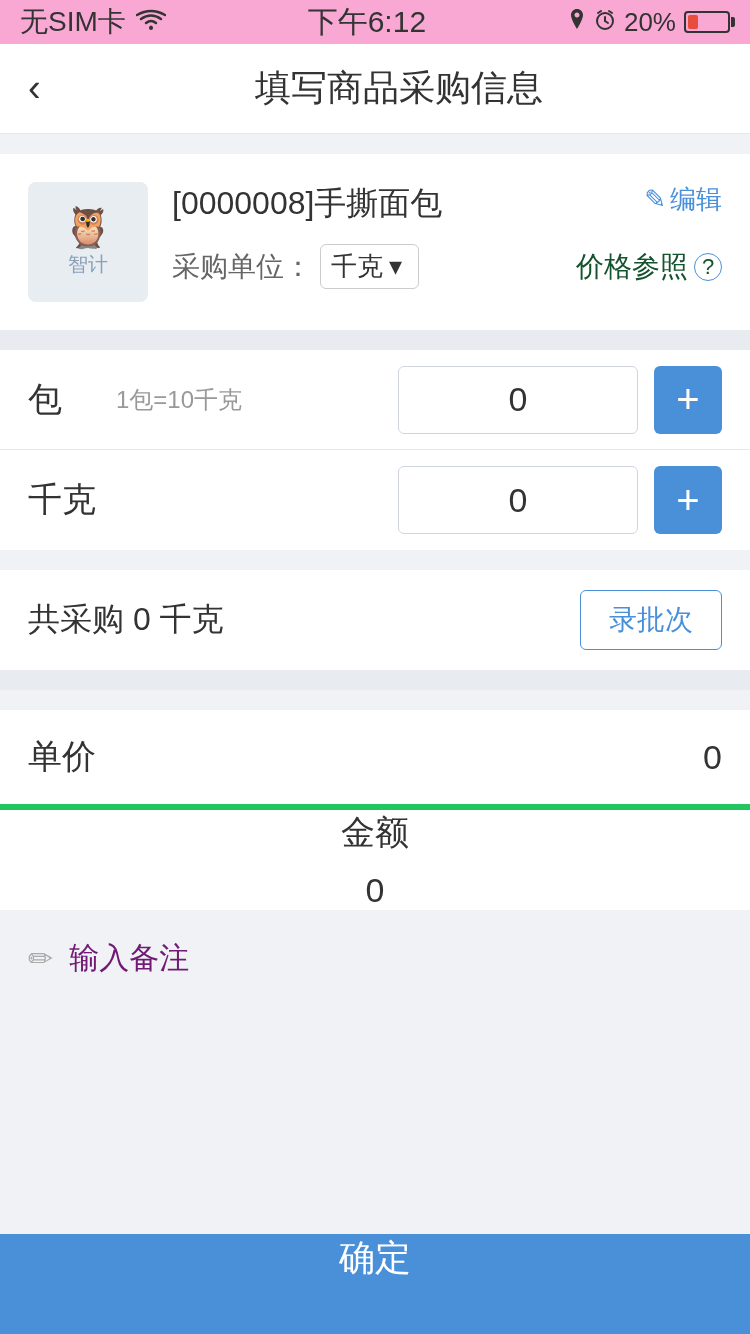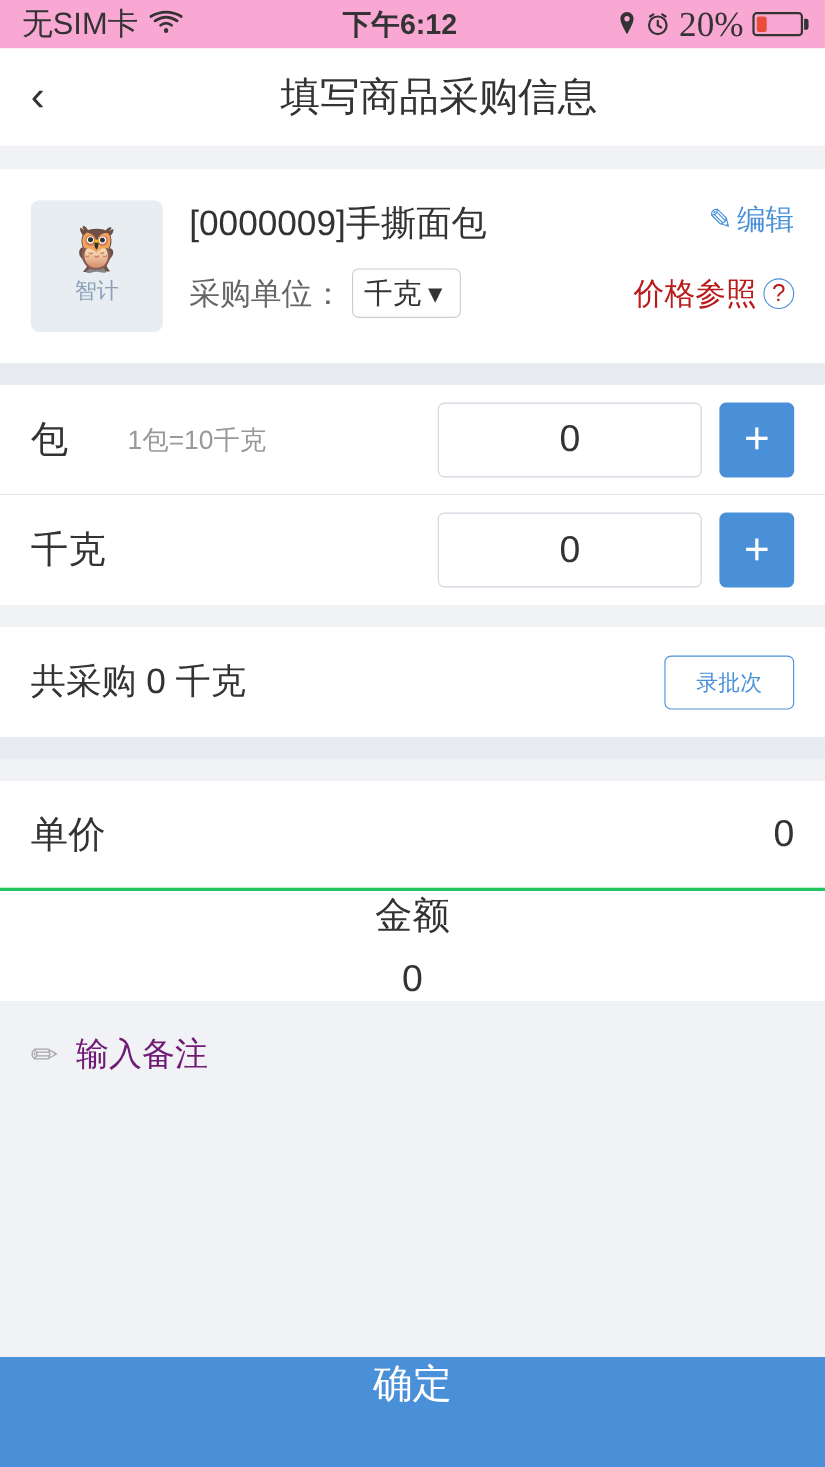--- a/index.html
+++ b/index.html
@@ -19,22 +19,22 @@
       height: 44px;
       background: #f9a8d4;
       display: flex;
       align-items: center;
       justify-content: space-between;
       padding: 0 20px;
       font-size: 28px;
       color: #333;
     }
     .status-left { display: flex; align-items: center; gap: 10px; }
-    .status-center { font-weight: 700; font-size: 26px; }
-    .status-right { display: flex; align-items: center; gap: 8px; font-size: 32px; font-family: Liberation Serif, serif; }
+    .status-center { font-weight: 400; font-size: 30px; }
+    .status-right { display: flex; align-items: center; gap: 8px; font-size: 26px; }
     .battery-icon {
       width: 46px; height: 22px;
       border: 2px solid #333;
       border-radius: 4px;
       position: relative;
       display: inline-flex;
       align-items: center;
       padding: 2px;
     }
     .battery-icon::after {
@@ -157,21 +157,21 @@
       gap: 6px;
       cursor: pointer;
     }
     .unit-select-wrap {
       display: flex;
       align-items: center;
       gap: 8px;
     }
     .price-ref {
       font-size: 28px;
-      color: #b91c1c;
+      color: #14532d;
       display: flex;
       align-items: center;
       gap: 6px;
       cursor: pointer;
     }
 
     
     .section-divider {
       height: 20px;
       background: #e8ecf0;
@@ -240,37 +240,37 @@
     }
     .total-label {
       font-size: 32px;
       color: #333;
       flex: 1;
     }
     .batch-btn {
       border: 1px solid #4a90d9;
       border-radius: 6px;
       padding: 10px 28px;
-      font-size: 20px;
+      font-size: 28px;
       color: #4a90d9;
       cursor: pointer;
       background: #fff;
     }
 
     
     .info-section {
       background: #fff;
       margin-top: 20px;
     }
     .info-row {
       display: flex;
       align-items: center;
       padding: 0 28px;
       height: 100px;
-      border-bottom: 3px solid #22c55e;
+      border-bottom: 6px solid #22c55e;
     }
     .info-row:last-child { border-bottom: none; flex-direction: column; }
     .info-label {
       font-size: 34px;
       color: #333;
       flex: 1;
     }
     .info-value {
       font-size: 34px;
       color: #333;
@@ -361,21 +361,21 @@
 
 <div class="product-card">
   <div class="product-image">
     <div class="product-image-inner">
       <span class="owl-icon">🦉</span>
       <span class="brand-text">智计</span>
     </div>
   </div>
   <div class="product-info">
     <div class="product-name-row">
-      <span class="product-name">[0000009]手撕面包</span>
+      <span class="product-name">[0000008]手撕面包</span>
       <span class="edit-link">
         <span>✎</span>
         <span>编辑</span>
       </span>
     </div>
     <div class="unit-row">
       <div class="unit-select-wrap">
         <span class="unit-label">采购单位：</span>
         <div class="unit-select">
           <span>千克</span>

